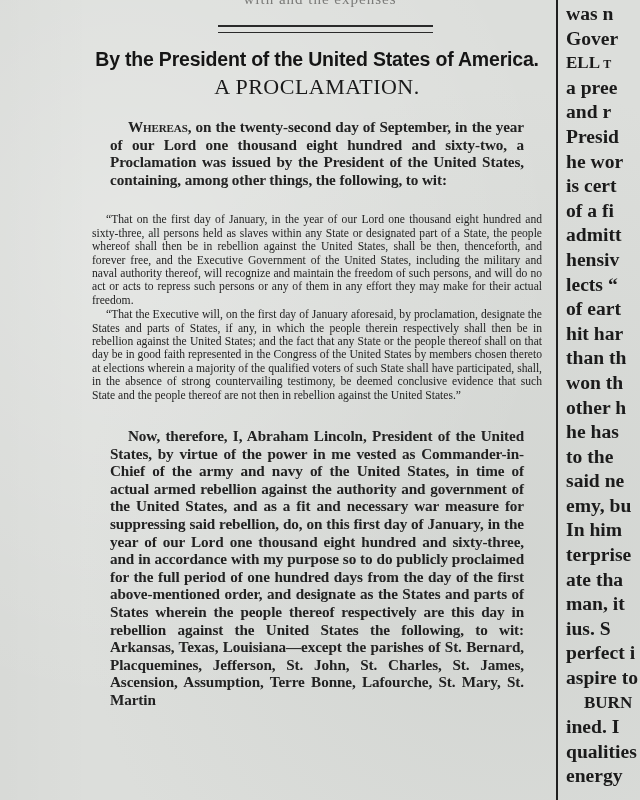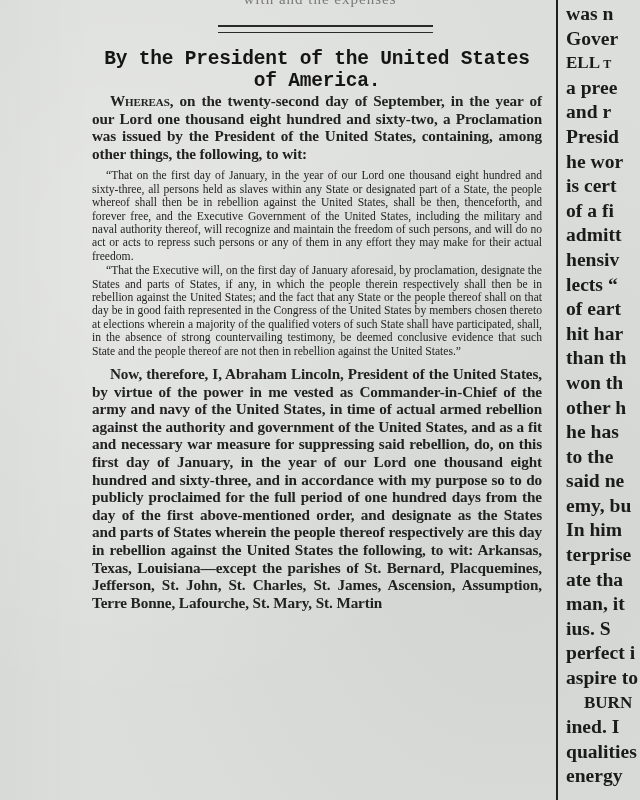--- a/index.html
+++ b/index.html
@@ -23,31 +23,31 @@
       white-space: nowrap; overflow: hidden;
     }
     .rule {
       position: absolute; left: 218px; top: 25px; width: 215px; height: 5px;
       border-top: 2px solid #2a2a2a; border-bottom: 1px solid #2a2a2a;
     }
     .main-col {
       position: absolute; left: 92px; top: 48px; width: 450px;
     }
     .headline {
-      font-family: Liberation Mono, monospace; font-weight: bold;
+      font-family: Liberation Sans, sans-serif; font-weight: bold;
       font-size: 19.5px; line-height: 22px; text-align: center;
       margin: 0; letter-spacing: -0.2px; color: #151515;
     }
     .subhead {
       text-align: center; font-size: 22px; letter-spacing: 0.5px;
       margin: 4px 0 6px 0; line-height: 26px; color: #1a1a1a;
     }
     .body-para {
       font-size: 15.2px; line-height: 17.6px; text-align: justify;
-      margin: 0; text-indent: 18px; color: #222;
+      margin: 18px; text-indent: 18px; color: #222;
       font-weight: bold; font-family: "Liberation Serif", serif;
       letter-spacing: -0.1px;
     }
     .body-para .sc { font-variant: small-caps; }
     .quote-para {
       font-size: 11.6px; line-height: 13.4px; text-align: justify;
       margin: 0; text-indent: 14px; color: #232323; font-weight: normal;
       font-family: "Liberation Serif", serif;
     }
     .gap-s { height: 7px; }
@@ -76,20 +76,21 @@
 <body>
 
 <div class="paper">
   <div class="left-shadow"></div>
 
   <div class="top-fragment">with and the expenses</div>
   <div class="rule"></div>
 
   <div class="main-col">
     <h1 class="headline">By the President of the United States of America.</h1>
+    <div class="subhead">A PROCLAMATION.</div>
 
     <p class="body-para"><span class="sc">Whereas</span><span>, on the twenty-second day of September, in the year of our Lord one thousand eight hundred and sixty-two, a Proclamation was issued by the President of the United States, containing, among other things, the following, to wit:</span></p>
 
     <div class="gap-s"></div>
     <p class="quote-para">“That on the first day of January, in the year of our Lord one thousand eight hundred and sixty-three, all persons held as slaves within any State or designated part of a State, the people whereof shall then be in rebellion against the United States, shall be then, thenceforth, and forever free, and the Executive Government of the United States, including the military and naval authority thereof, will recognize and maintain the freedom of such persons, and will do no act or acts to repress such persons or any of them in any effort they may make for their actual freedom.</p>
     <div class="gap-xs"></div>
     <p class="quote-para">“That the Executive will, on the first day of January aforesaid, by proclamation, designate the States and parts of States, if any, in which the people therein respectively shall then be in rebellion against the United States; and the fact that any State or the people thereof shall on that day be in good faith represented in the Congress of the United States by members chosen thereto at elections wherein a majority of the qualified voters of such State shall have participated, shall, in the absence of strong countervailing testimony, be deemed conclusive evidence that such State and the people thereof are not then in rebellion against the United States.”</p>
     <div class="gap-s"></div>
 
     <p class="body-para">Now, therefore, I, Abraham Lincoln, President of the United States, by virtue of the power in me vested as Commander-in-Chief of the army and navy of the United States, in time of actual armed rebellion against the authority and government of the United States, and as a fit and necessary war measure for suppressing said rebellion, do, on this first day of January, in the year of our Lord one thousand eight hundred and sixty-three, and in accordance with my purpose so to do publicly proclaimed for the full period of one hundred days from the day of the first above-mentioned order, and designate as the States and parts of States wherein the people thereof respectively are this day in rebellion against the United States the following, to wit: Arkansas, Texas, Louisiana—except the parishes of St. Bernard, Placquemines, Jefferson, St. John, St. Charles, St. James, Ascension, Assumption, Terre Bonne, Lafourche, St. Mary, St. Martin</p>

